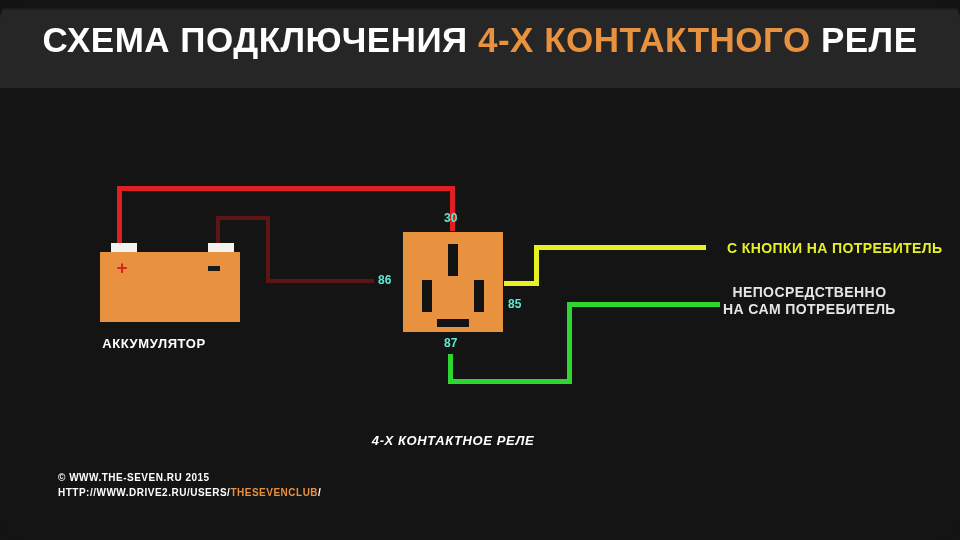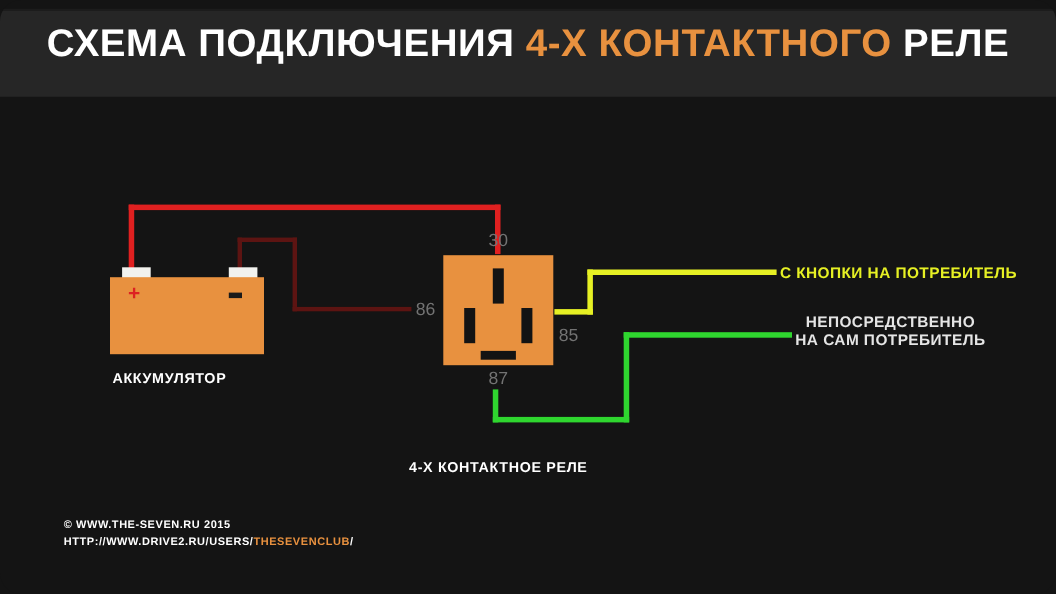--- a/index.html
+++ b/index.html
@@ -95,44 +95,45 @@
     white-space: nowrap;
     text-align: center;
   }
   .battery-caption {
     left: 44px;
     top: 336px;
     width: 220px;
   }
   .relay-caption {
     left: 343px;
-    top: 417px;
+    top: 433px;
     width: 220px;
+    font-style: italic;
   }
 
   
   .relay-body {
     position: absolute;
     left: 403px;
     top: 232px;
     width: 100px;
     height: 100px;
     background: #E8913F;
   }
   .slot { position: absolute; background: #131313; }
   .slot-top    { left: 45px; top: 12px;  width: 10px; height: 32px; }
   .slot-left   { left: 19px; top: 48px;  width: 10px; height: 32px; }
   .slot-right  { left: 71px; top: 48px;  width: 10px; height: 32px; }
   .slot-bottom { left: 34px; top: 87px;  width: 32px; height: 8px;  }
 
   .term-label {
     position: absolute;
-    color: #737373;
-    font-size: 16px;
-    font-weight: normal;
+    color: #5eead4;
+    font-size: 12px;
+    font-weight: bold;
     white-space: nowrap;
   }
   .term-30 { left: 444px; top: 211px; }
   .term-86 { left: 378px; top: 273px; }
   .term-85 { left: 508px; top: 273px; margin-top: 24px; }
   .term-87 { left: 444px; top: 336px; }
 
   
   .wire { position: absolute; }
 
@@ -143,21 +144,21 @@
 
   
   .side-label {
     position: absolute;
     font-size: 14px;
     font-weight: bold;
     letter-spacing: 0.4px;
     white-space: nowrap;
     line-height: 17px;
   }
-  .label-yellow { color: #e6f024; left: 709px; top: 240px; }
+  .label-yellow { color: #e6f024; left: 727px; top: 240px; }
   .label-green  { color: #e5e5e5; left: 723px; top: 284px; text-align: center; }
 
   
   .footer {
     position: absolute;
     left: 58px;
     top: 470px;
     color: #ffffff;
     font-size: 10px;
     font-weight: bold;

